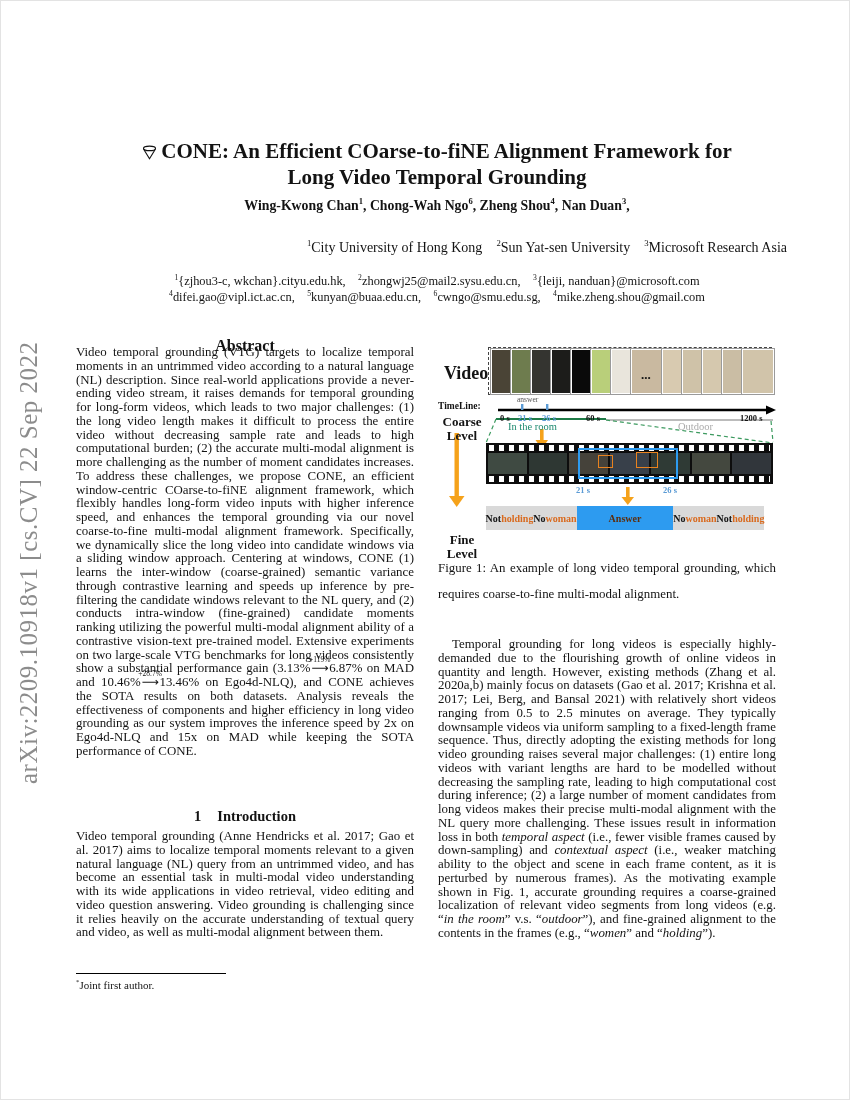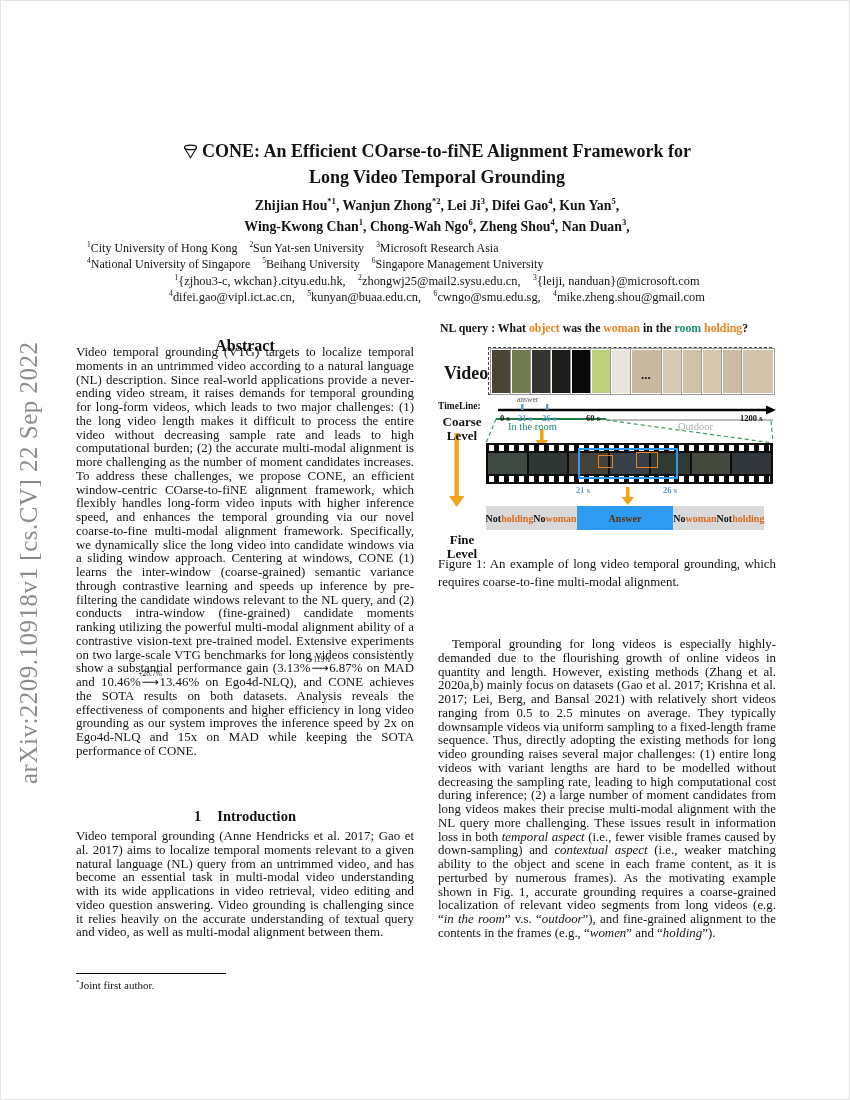--- a/index.html
+++ b/index.html
@@ -4,45 +4,45 @@
 <style>
   html,body{margin:0;padding:0;background:#fff;}
   .page{position:relative;width:850px;height:1100px;background:#fff;overflow:hidden;
         font-family:"Liberation Serif", serif;color:#131313;border:1px solid #e3e3e3;box-sizing:border-box;}
   
   .arxiv{position:absolute;left:14px;top:282px;height:560px;width:34px;
          writing-mode:vertical-rl;transform:rotate(180deg);
          font-size:25px;color:#8c8c8c;text-align:center;letter-spacing:.5px;white-space:nowrap;}
   
   .title{position:absolute;left:86px;top:139px;width:700px;text-align:center;
-         font-weight:bold;font-size:18px;line-height:23.5px;}
+         font-weight:bold;font-size:21px;line-height:23.5px;}
   .cone-ico{display:inline-block;vertical-align:-2px;margin-right:4px;}
   .authors{position:absolute;left:86px;top:195px;width:700px;text-align:center;
            font-weight:bold;font-size:13.8px;line-height:20.5px;}
-  .affils{position:absolute;left:86px;top:239px;width:700px;text-align:left;
-          font-size:12px;line-height:16px;}
+  .affils{position:absolute;left:86px;top:239px;width:700px;text-align:right;
+          font-size:14px;line-height:16px;}
   .emails{position:absolute;left:86px;top:272px;width:700px;text-align:center;
           font-size:12.4px;line-height:16px;}
   .sup{vertical-align:super;font-size:0.62em;line-height:0;}
   
   .abs-head{position:absolute;left:75px;top:336px;width:338px;text-align:center;
             font-weight:bold;font-size:16px;}
   .abs-body{position:absolute;left:75px;top:345px;width:338px;text-align:justify;
             font-size:12.9px;line-height:13.75px;}
   .intro-head{position:absolute;left:75px;top:807px;width:338px;text-align:center;
               font-weight:bold;font-size:14.5px;}
   .intro-head .gap{display:inline-block;width:16px;}
   .intro-body{position:absolute;left:75px;top:829px;width:338px;text-align:justify;
               font-size:12.9px;line-height:13.75px;}
   .footnote{position:absolute;left:75px;top:972px;width:338px;font-size:11px;}
   .fn-rule{width:150px;border-top:1px solid #000;margin-bottom:5px;}
   .col2-para{position:absolute;left:437px;top:637px;width:338px;text-align:justify;
              font-size:12.9px;line-height:13.75px;text-indent:14px;}
   .caption{position:absolute;left:437px;top:554px;width:338px;text-align:justify;
-           font-size:12.9px;line-height:18px;}
+           font-size:12.9px;line-height:26px;}
   .i{font-style:italic;}
   .orange{color:#E8821E;}
   .green{color:#1F8A70;}
   
   .overarrow{display:inline-block;position:relative;margin:0 1px;}
   .overarrow .ov{position:absolute;left:50%;top:-6.5px;transform:translateX(-50%);
                  font-size:7.5px;line-height:7px;white-space:nowrap;}
   .overarrow .ar{font-size:12px;letter-spacing:-.5px;}
   
   .fig{position:absolute;left:437px;top:320px;width:338px;height:232px;}
@@ -89,27 +89,25 @@
 
   <div class="title">
     <span><span class="cone-ico"><svg width="15" height="15" viewBox="0 0 16 16">
             <ellipse cx="8" cy="3.6" rx="6.4" ry="2.4" fill="none" stroke="#111" stroke-width="1.2"></ellipse>
             <path d="M1.8 4.6 L8 14.6 L14.2 4.6" fill="none" stroke="#111" stroke-width="1.2"></path>
           </svg></span><span>CONE: An Efficient COarse-to-fiNE Alignment Framework for</span></span><br>
     <span>Long Video Temporal Grounding</span>
   </div>
 
   <div class="authors">
-    <div><span>Zhijian Hou</span><span class="sup">*1</span><span>, Wanjun Zhong</span><span class="sup">*2</span><span>, Lei Ji</span><span class="sup">3</span><span>, Difei Gao</span><span class="sup">4</span><span>, Kun Yan</span><span class="sup">5</span><span>,</span></div>
     <div><span>Wing-Kwong Chan</span><span class="sup">1</span><span>, Chong-Wah Ngo</span><span class="sup">6</span><span>, Zheng Shou</span><span class="sup">4</span><span>, Nan Duan</span><span class="sup">3</span><span>,</span></div>
   </div>
 
   <div class="affils">
     <div><span class="sup">1</span><span>City University of Hong Kong  </span><span class="sup">2</span><span>Sun Yat-sen University  </span><span class="sup">3</span><span>Microsoft Research Asia</span></div>
-    <div><span class="sup">4</span><span>National University of Singapore  </span><span class="sup">5</span><span>Beihang University  </span><span class="sup">6</span><span>Singapore Management University</span></div>
   </div>
 
   <div class="emails">
     <div><span class="sup">1</span><span>{zjhou3-c, wkchan}.cityu.edu.hk,  </span><span class="sup">2</span><span>zhongwj25@mail2.sysu.edu.cn,  </span><span class="sup">3</span><span>{leiji, nanduan}@microsoft.com</span></div>
     <div><span class="sup">4</span><span>difei.gao@vipl.ict.ac.cn,  </span><span class="sup">5</span><span>kunyan@buaa.edu.cn,  </span><span class="sup">6</span><span>cwngo@smu.edu.sg,  </span><span class="sup">4</span><span>mike.zheng.shou@gmail.com</span></div>
   </div>
 
   <div class="abs-head">Abstract</div>
   <div class="abs-body"><span>Video temporal grounding (VTG) targets to localize temporal moments in an untrimmed video according to a natural language (NL) description. Since real-world applications provide a never-ending video stream, it raises demands for temporal grounding for long-form videos, which leads to two major challenges: (1) the long video length makes it difficult to process the entire video without decreasing sample rate and leads to high computational burden; (2) the accurate multi-modal alignment is more challenging as the number of moment candidates increases. To address these challenges, we propose CONE, an efficient window-centric COarse-to-fiNE alignment framework, which flexibly handles long-form video inputs with higher inference speed, and enhances the temporal grounding via our novel coarse-to-fine multi-modal alignment framework. Specifically, we dynamically slice the long video into candidate windows via a sliding window approach. Centering at windows, CONE (1) learns the inter-window (coarse-grained) semantic variance through contrastive learning and speeds up inference by pre-filtering the candidate windows relevant to the NL query, and (2) conducts intra-window (fine-grained) candidate moments ranking utilizing the powerful multi-modal alignment ability of a contrastive vision-text pre-trained model. Extensive experiments on two large-scale VTG benchmarks for long videos consistently show a substantial performance gain (3.13%</span><span class="overarrow"><span class="ov">+119%</span><span class="ar">⟶</span></span><span>6.87% on MAD and 10.46%</span><span class="overarrow"><span class="ov">+28.7%</span><span class="ar">⟶</span></span><span>13.46% on Ego4d-NLQ), and CONE achieves the SOTA results on both datasets. Analysis reveals the effectiveness of components and higher efficiency in long video grounding as our system improves the inference speed by 2x on Ego4d-NLQ and 15x on MAD while keeping the SOTA performance of CONE.</span></div>
 
@@ -118,21 +116,20 @@
   </div>
   <div class="intro-body"><span>Video temporal grounding (Anne Hendricks et al. 2017; Gao et al. 2017) aims to localize temporal moments relevant to a given natural language (NL) query from an untrimmed video, and has become an essential task in multi-modal video understanding with its wide applications in video retrieval, video editing and video question answering. Video grounding is challenging since it relies heavily on the accurate understanding of textual query and video, as well as multi-modal alignment between them.</span></div>
 
   <div class="footnote">
     <div class="fn-rule"></div>
     <span><span class="sup">*</span><span>Joint first author.</span></span>
   </div>
 
   <div class="fig">
 
-    <div class="query"><span>NL query : What </span><span class="orange">object</span><span> was the </span><span class="orange">woman</span><span> in the </span><span class="green">room</span><span> </span><span class="orange">holding</span><span>?</span></div>
 
     <div class="lbl video-lbl">Video</div>
     <div class="dashbox"></div>
     <div class="thumbrow" style="left:53px;">
         <div class="thumb" style="background: rgb(74, 68, 54);"></div>
         <div class="thumb" style="background: rgb(110, 124, 78);"></div>
         <div class="thumb" style="background: rgb(52, 52, 48);"></div>
         <div class="thumb" style="background: rgb(28, 28, 26);"></div>
         <div class="thumb" style="background: rgb(10, 10, 10);"></div>
         <div class="thumb" style="background: rgb(185, 207, 122);"></div>

